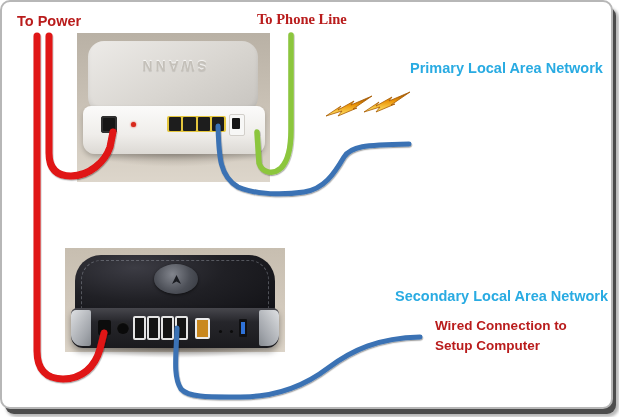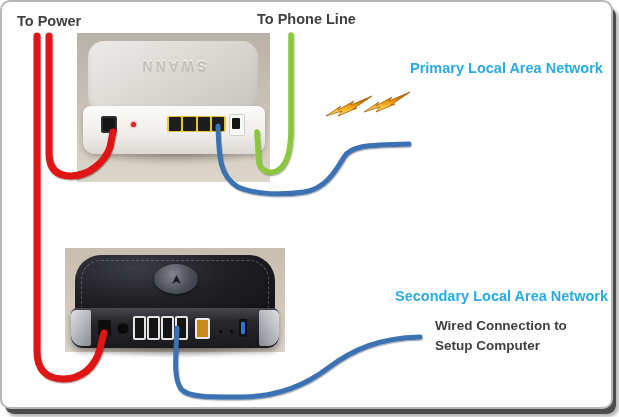--- a/index.html
+++ b/index.html
@@ -5,21 +5,21 @@
   html,body{margin:0;padding:0;background:#fff;}
   body{width:619px;height:417px;position:relative;font-family:"Liberation Sans",sans-serif;overflow:hidden;}
 
   
   .frame{position:absolute;left:0;top:0;width:609px;height:405px;background:#fff;
          border:2px solid #b7b7b7;border-radius:10px;overflow:hidden;
          box-shadow:4px 6px 0 -1px #4c4c4c, 6px 8px 3px rgba(0,0,0,0.28);}
   .canvas{position:absolute;left:-2px;top:-2px;width:619px;height:417px;}
 
   
-  .lbl{position:absolute;font-weight:600;color:#404040;white-space:nowrap;z-index:6;}
+  .lbl{position:absolute;font-weight:600;color:#b91c1c;white-space:nowrap;z-index:6;}
   .fs-lg{font-size:14.5px;}
   .fs-sm{font-size:13.5px;line-height:19.5px;}
   .cyan{color:#29abe2;}
 
   
   .photo{position:absolute;z-index:1;}
   .photo-top{left:77px;top:33px;width:193px;height:149px;
              background:linear-gradient(180deg,#b9b1a5 0%,#c8c0b4 45%,#ddd6cb 100%);}
   .photo-bottom{left:65px;top:248px;width:220px;height:104px;
              background:linear-gradient(180deg,#c7beb0 0%,#d2c9bc 55%,#dcd4c8 100%);}
@@ -83,21 +83,21 @@
   
   .overlay{position:absolute;left:0;top:0;z-index:5;pointer-events:none;}
 </style>
 </head>
 <body>
 
 <div class="frame">
 <div class="canvas">
 
   <div class="lbl fs-lg" style="left:17px;top:13px;">To Power</div>
-  <div class="lbl fs-lg" style="left:257px;top:11px;">To Phone Line</div>
+  <div class="lbl fs-lg" style="left:257px;top:11px;font-family:Liberation Serif, serif;">To Phone Line</div>
 
   <div class="lbl fs-lg cyan" style="left:410px;top:60px;">Primary Local Area Network</div>
 
   <div class="lbl fs-lg cyan" style="left:395px;top:288px;">Secondary Local Area Network</div>
   <div class="lbl fs-sm" style="left:435px;top:316px;">
     <div>Wired Connection to</div>
     <div>Setup Computer</div>
   </div>
 
   <div class="photo photo-top">

